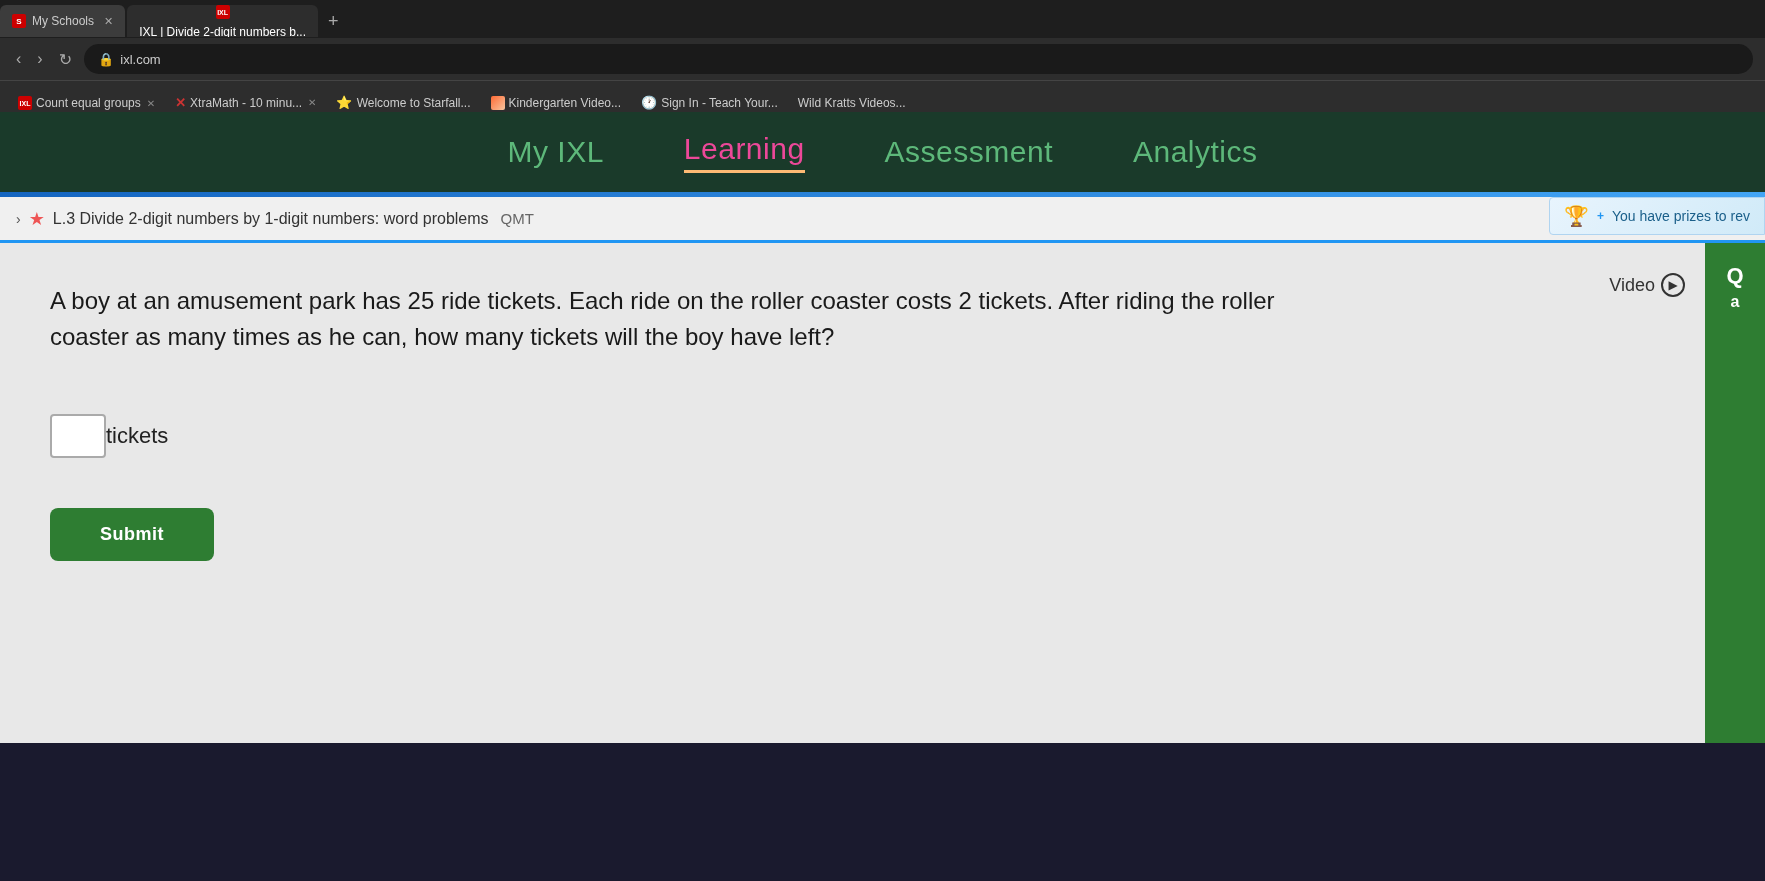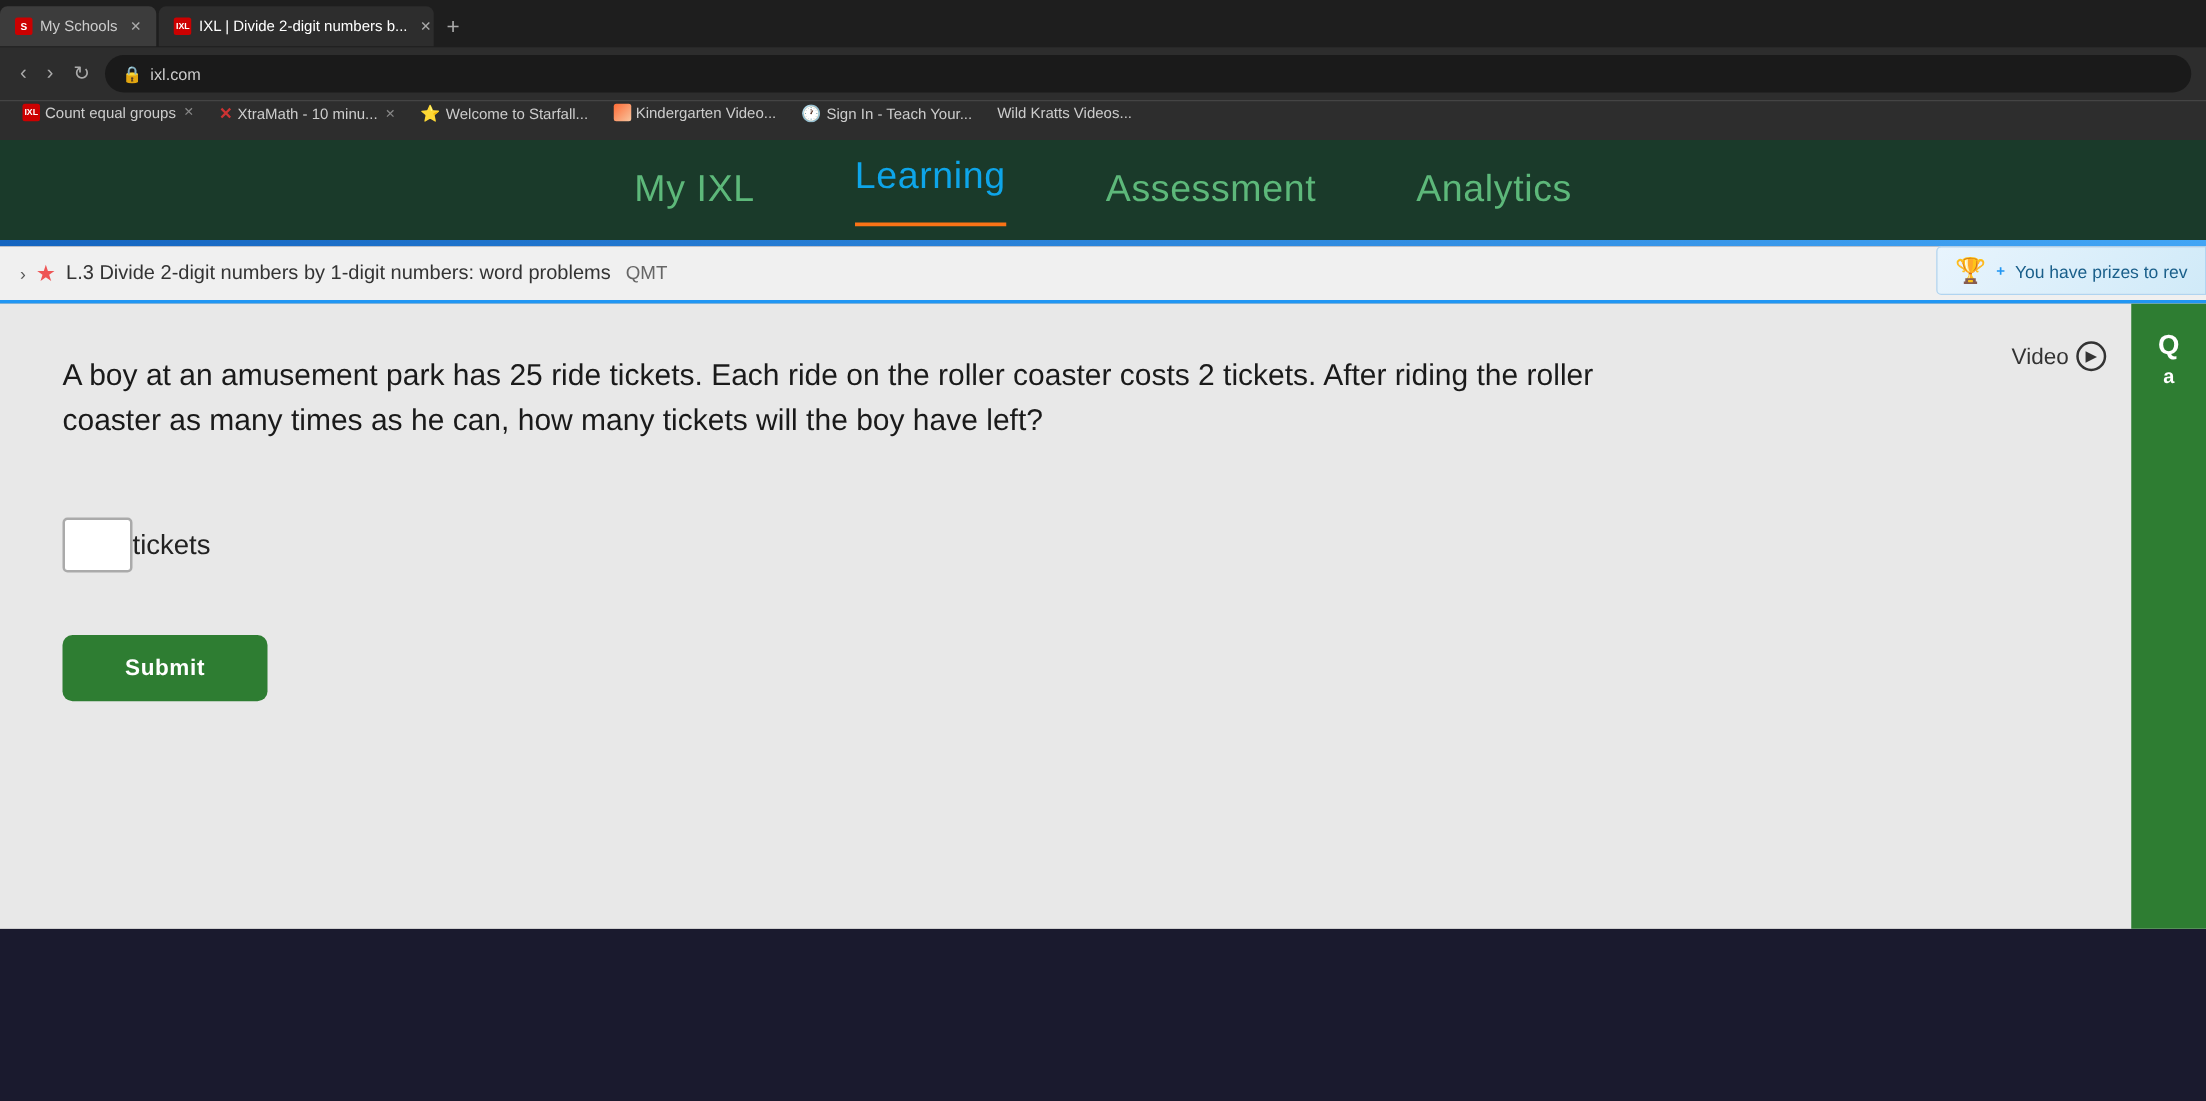--- a/index.html
+++ b/index.html
@@ -30,20 +30,21 @@
       border-radius: 6px 6px 0 0;
       margin-right: 2px;
       gap: 6px;
       max-width: 220px;
       overflow: hidden;
       white-space: nowrap;
     }
     .tab.active {
       background: #2d2d2d;
       color: #fff;
+      flex-direction: column;
     }
     .tab-close {
       color: #aaa;
       font-size: 11px;
       cursor: pointer;
       margin-left: 4px;
     }
     .tab-favicon {
       width: 14px;
       height: 14px;
@@ -90,21 +91,21 @@
       font-size: 16px;
       cursor: pointer;
       padding: 0 4px;
     }
 
     
     .bookmarks-bar {
       background: #2d2d2d;
       height: 32px;
       display: flex;
-      align-items: flex-start;
+      align-items: flex-end;
       padding: 0 10px;
       gap: 4px;
       border-top: 1px solid #444;
       overflow: hidden;
     }
     .bookmark-item {
       display: flex;
       align-items: center;
       gap: 4px;
       color: #ccc;
@@ -155,23 +156,23 @@
       gap: 80px;
     }
     .ixl-nav-item {
       color: #5db87a;
       font-size: 30px;
       font-weight: 400;
       cursor: pointer;
       letter-spacing: 0.5px;
     }
     .ixl-nav-item.active {
-      color: #0ea5e9;
-      border-bottom: 3px solid #f97316;
-      padding-bottom: 20px;
+      color: #ec4899;
+      border-bottom: 3px solid #fdba74;
+      padding-bottom: 4px;
     }
 
     
     .breadcrumb-bar {
       background: #f0f0f0;
       height: 46px;
       display: flex;
       align-items: center;
       padding: 0 16px;
       gap: 8px;

